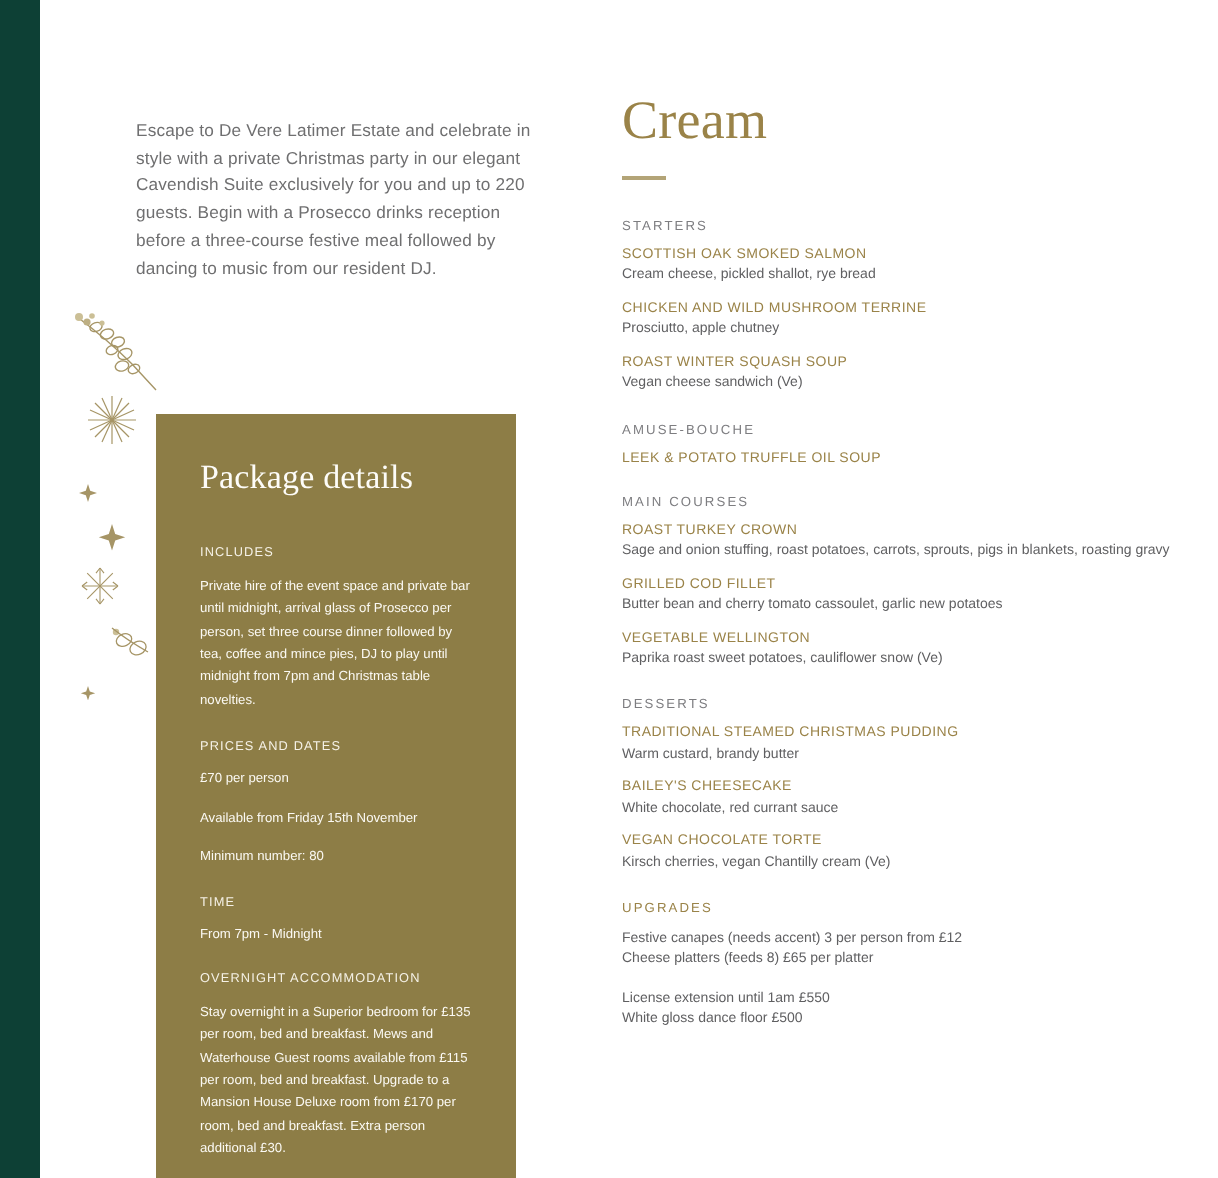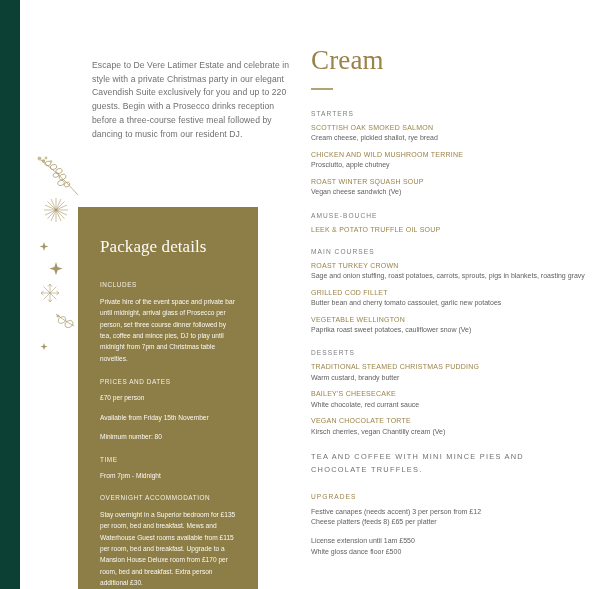--- a/index.html
+++ b/index.html
@@ -40,33 +40,32 @@
   
   .intro {
     position: absolute;
     left: 68px;
     top: 50px;
     width: 200px;
     font-size: 8.6px;
     line-height: 1.62;
     color: #6f6f70;
     letter-spacing: 0.01em;
-    margin-left: 24px;
   }
 
   
   .package-panel {
     position: absolute;
     left: 78px;
     top: 207px;
     width: 180px;
     height: 382px;
     background: #8d7d46;
     color: #ffffff;
-    padding: 30px 22px 0 22px;
+    padding: 22px 22px 0 22px;
   }
   .package-title {
     font-family: "Liberation Serif", serif;
     font-size: 17px;
     font-weight: normal;
     color: #fdfcf8;
     margin: 0 0 24px 0;
     letter-spacing: 0.005em;
   }
   .pkg-label {
@@ -302,21 +301,20 @@
     <div class="dish">
       <p class="dish-name">BAILEY'S CHEESECAKE</p>
       <p class="dish-desc">White chocolate, red currant sauce</p>
     </div>
     <div class="dish">
       <p class="dish-name">VEGAN CHOCOLATE TORTE</p>
       <p class="dish-desc">Kirsch cherries, vegan Chantilly cream (Ve)</p>
     </div>
   </div>
 
-  <p class="tea-note">TEA AND COFFEE WITH MINI MINCE PIES AND CHOCOLATE TRUFFLES.</p>
 
   <div class="section">
     <div class="section-label gold">UPGRADES</div>
     <div class="upgrade-group">
       <p class="upgrade-line">Festive canapes (needs accent) 3 per person from £12</p>
       <p class="upgrade-line">Cheese platters (feeds 8) £65 per platter</p>
     </div>
     <div class="upgrade-group">
       <p class="upgrade-line">License extension until 1am £550</p>
       <p class="upgrade-line">White gloss dance floor £500</p>

